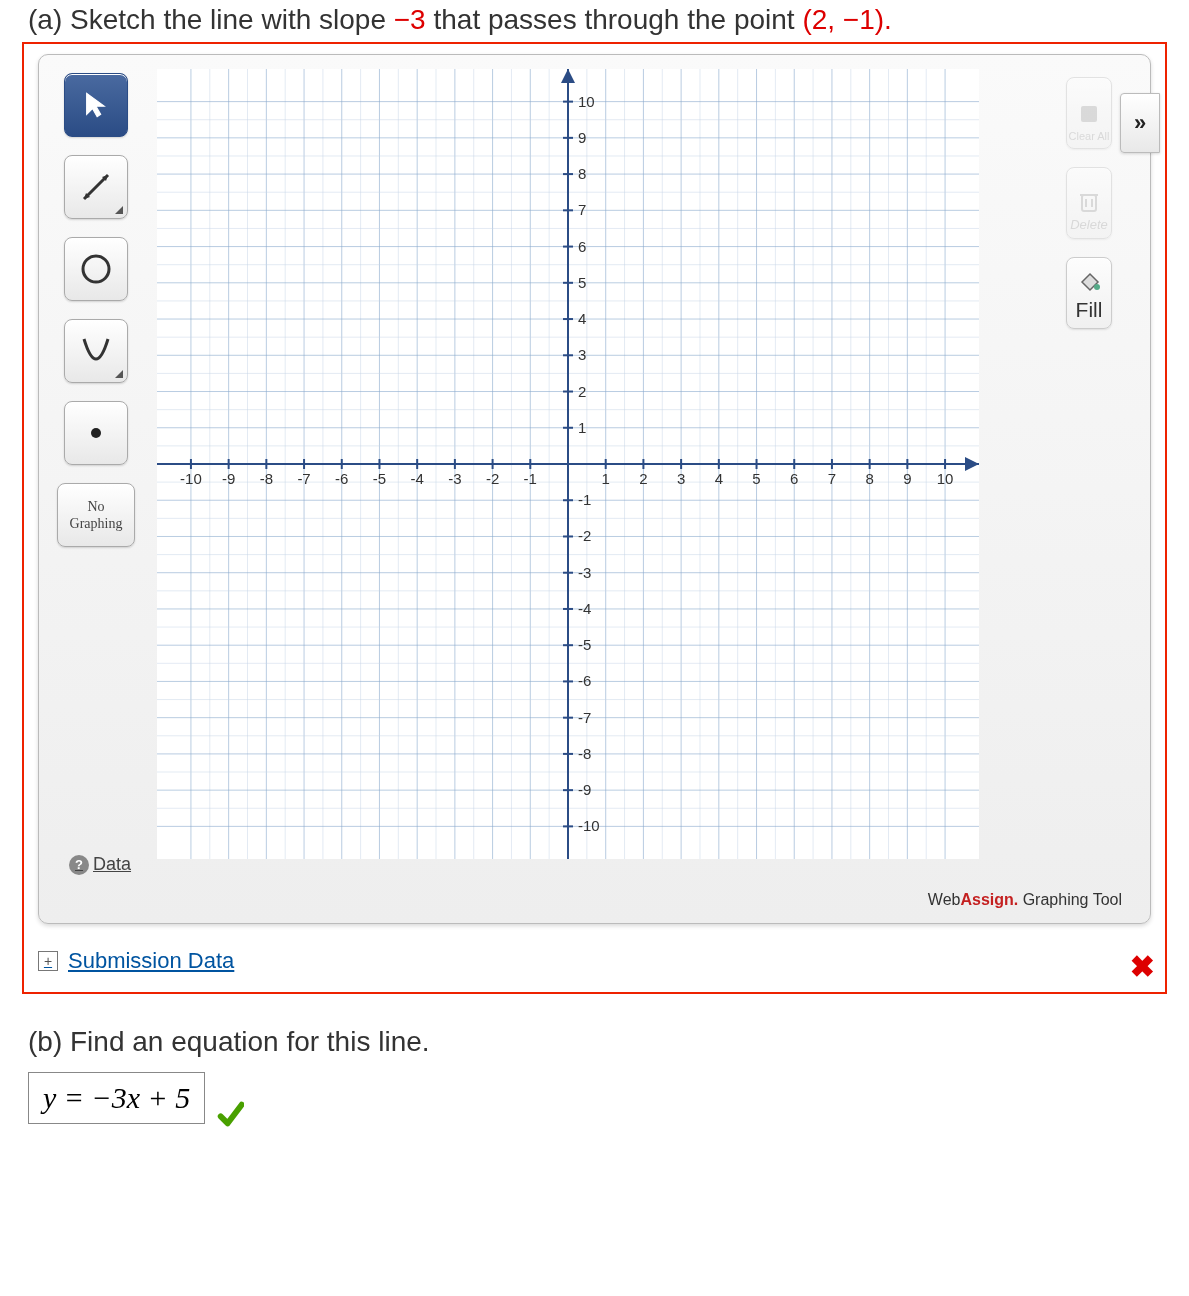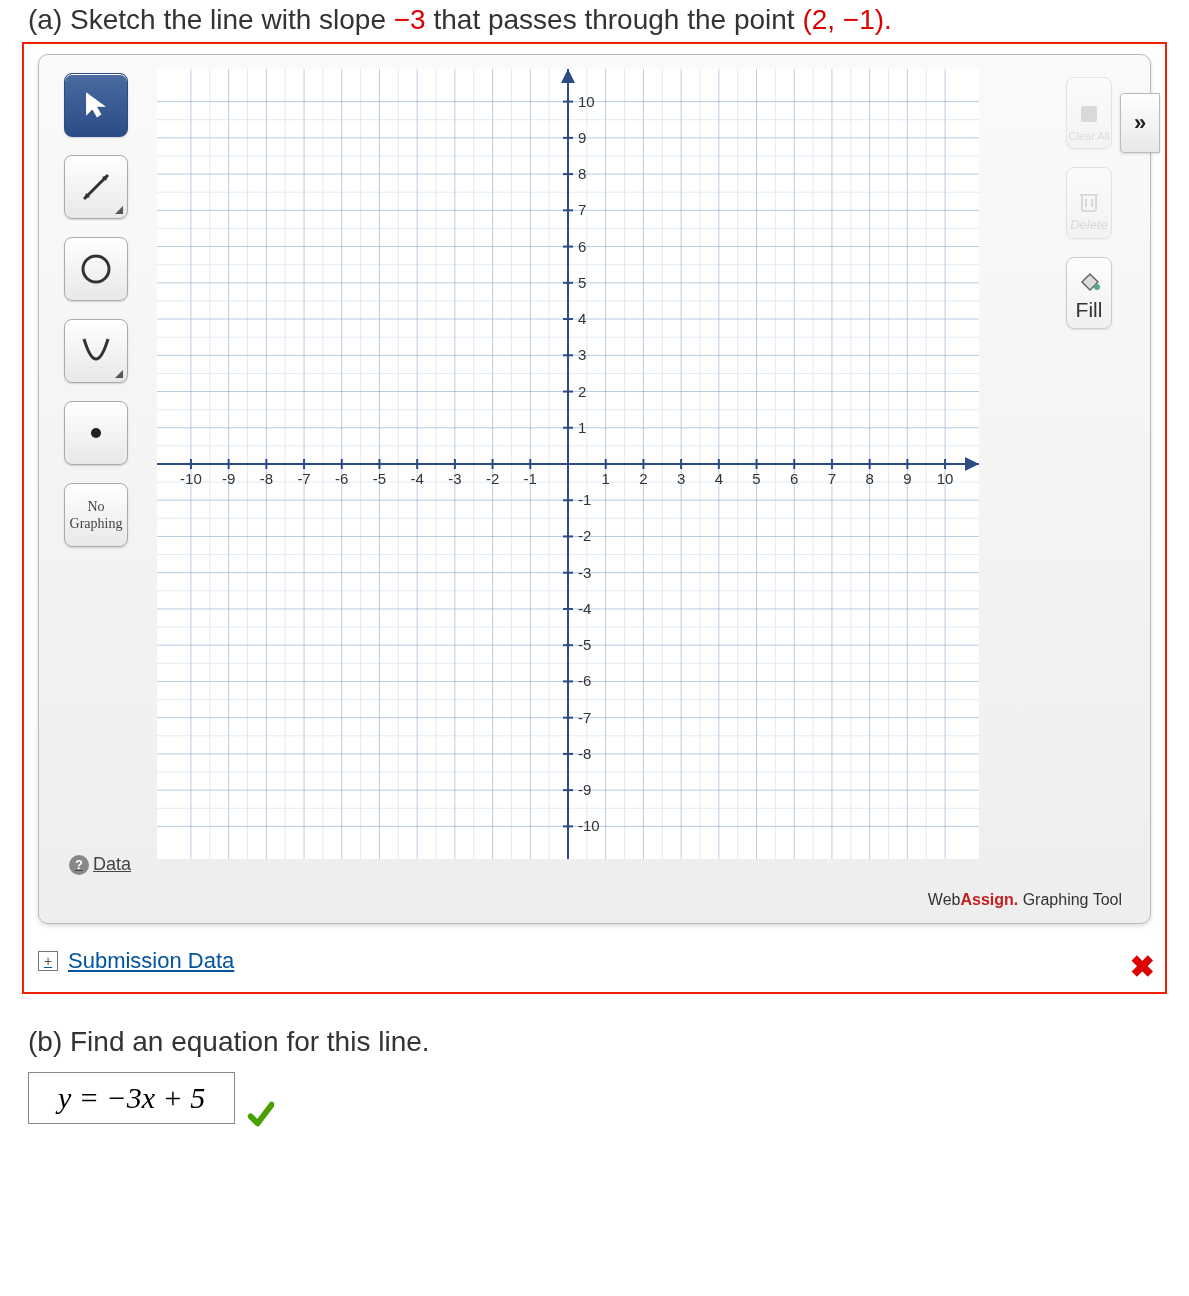--- a/index.html
+++ b/index.html
@@ -59,21 +59,21 @@
   }
   .tool-btn .corner {
     position:absolute;
     right:4px;
     bottom:4px;
     width:0;height:0;
     border-left:8px solid transparent;
     border-bottom:8px solid #555;
   }
   .no-sol-btn {
-    width:64px;
+    width:78px;
     height:64px;
     border:1px solid #aaa;
     border-radius:8px;
     background:linear-gradient(#fff,#e8e8e8);
     font-family:Verdana;
     font-size:14px;
     color:#444;
     text-align:center;
     padding-top:14px;
     line-height:17px;
@@ -188,21 +188,21 @@
     font-weight:bold;
   }
   .part-b {
     padding:32px 40px 14px 28px;
     font-size:28px;
     color:#333;
   }
   .answer-box {
     display:inline-block;
     border:1px solid #888;
-    padding:8px 29px;
+    padding:8px 14px;
     margin-left:28px;
     font-family:"Times New Roman", serif;
     font-size:30px;
     font-style:italic;
   }
   .check-mark {
     display:inline-block;
     color:#4a0;
     font-size:34px;
     vertical-align:-24px;

